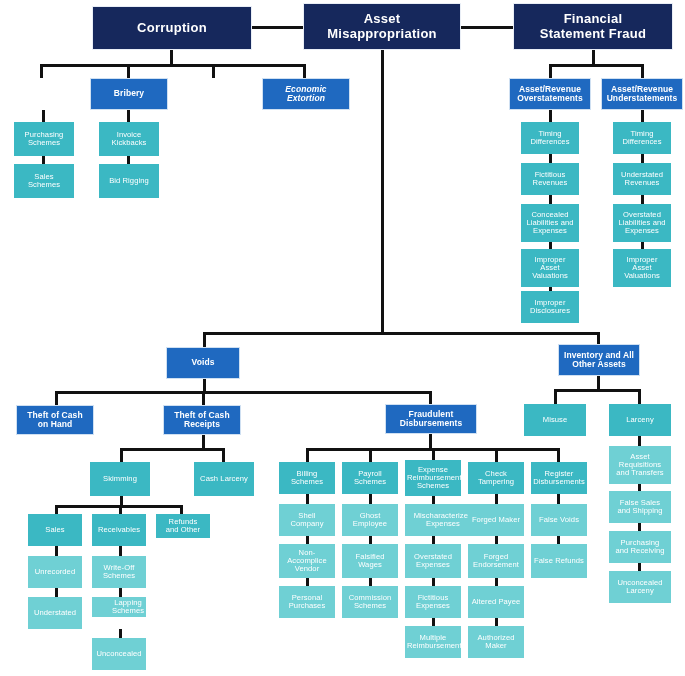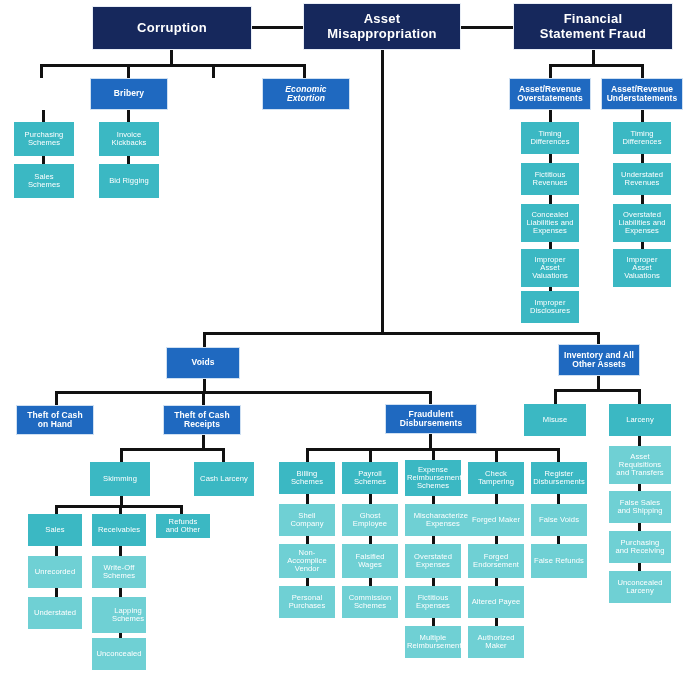--- a/index.html
+++ b/index.html
@@ -239,21 +239,21 @@
     </div>
     <div class="node t-leaf" style="left: 28px; top: 556px; width: 54px; height: 32px;">
       <span>Unrecorded</span>
     </div>
     <div class="node t-leaf" style="left: 28px; top: 597px; width: 54px; height: 32px;">
       <span>Understated</span>
     </div>
     <div class="node t-leaf" style="left: 92px; top: 556px; width: 54px; height: 32px;">
       <span>Write-Off<br>Schemes</span>
     </div>
-    <div class="node t-leaf" style="left: 92px; top: 597px; width: 54px; height: 36px; padding-left: 20px;">
+    <div class="node t-leaf" style="left: 92px; top: 597px; width: 54px; height: 20px; padding-left: 20px;">
       <span>Lapping<br>Schemes</span>
     </div>
     <div class="node t-leaf" style="left: 92px; top: 638px; width: 54px; height: 32px;">
       <span>Unconcealed</span>
     </div>
     <div class="node t-sub" style="left: 279px; top: 462px; width: 56px; height: 32px;">
       <span>Billing<br>Schemes</span>
     </div>
     <div class="node t-sub" style="left: 342px; top: 462px; width: 56px; height: 32px;">
       <span>Payroll<br>Schemes</span>

